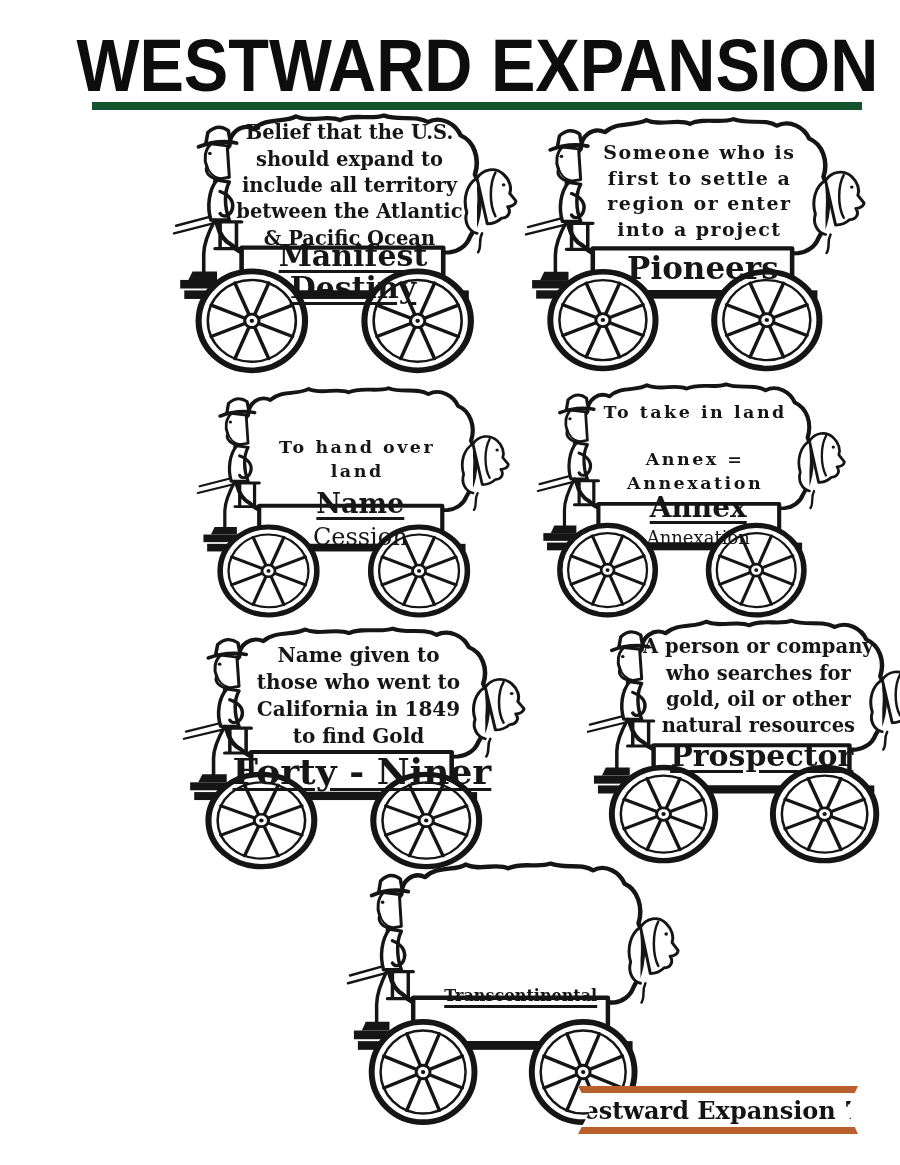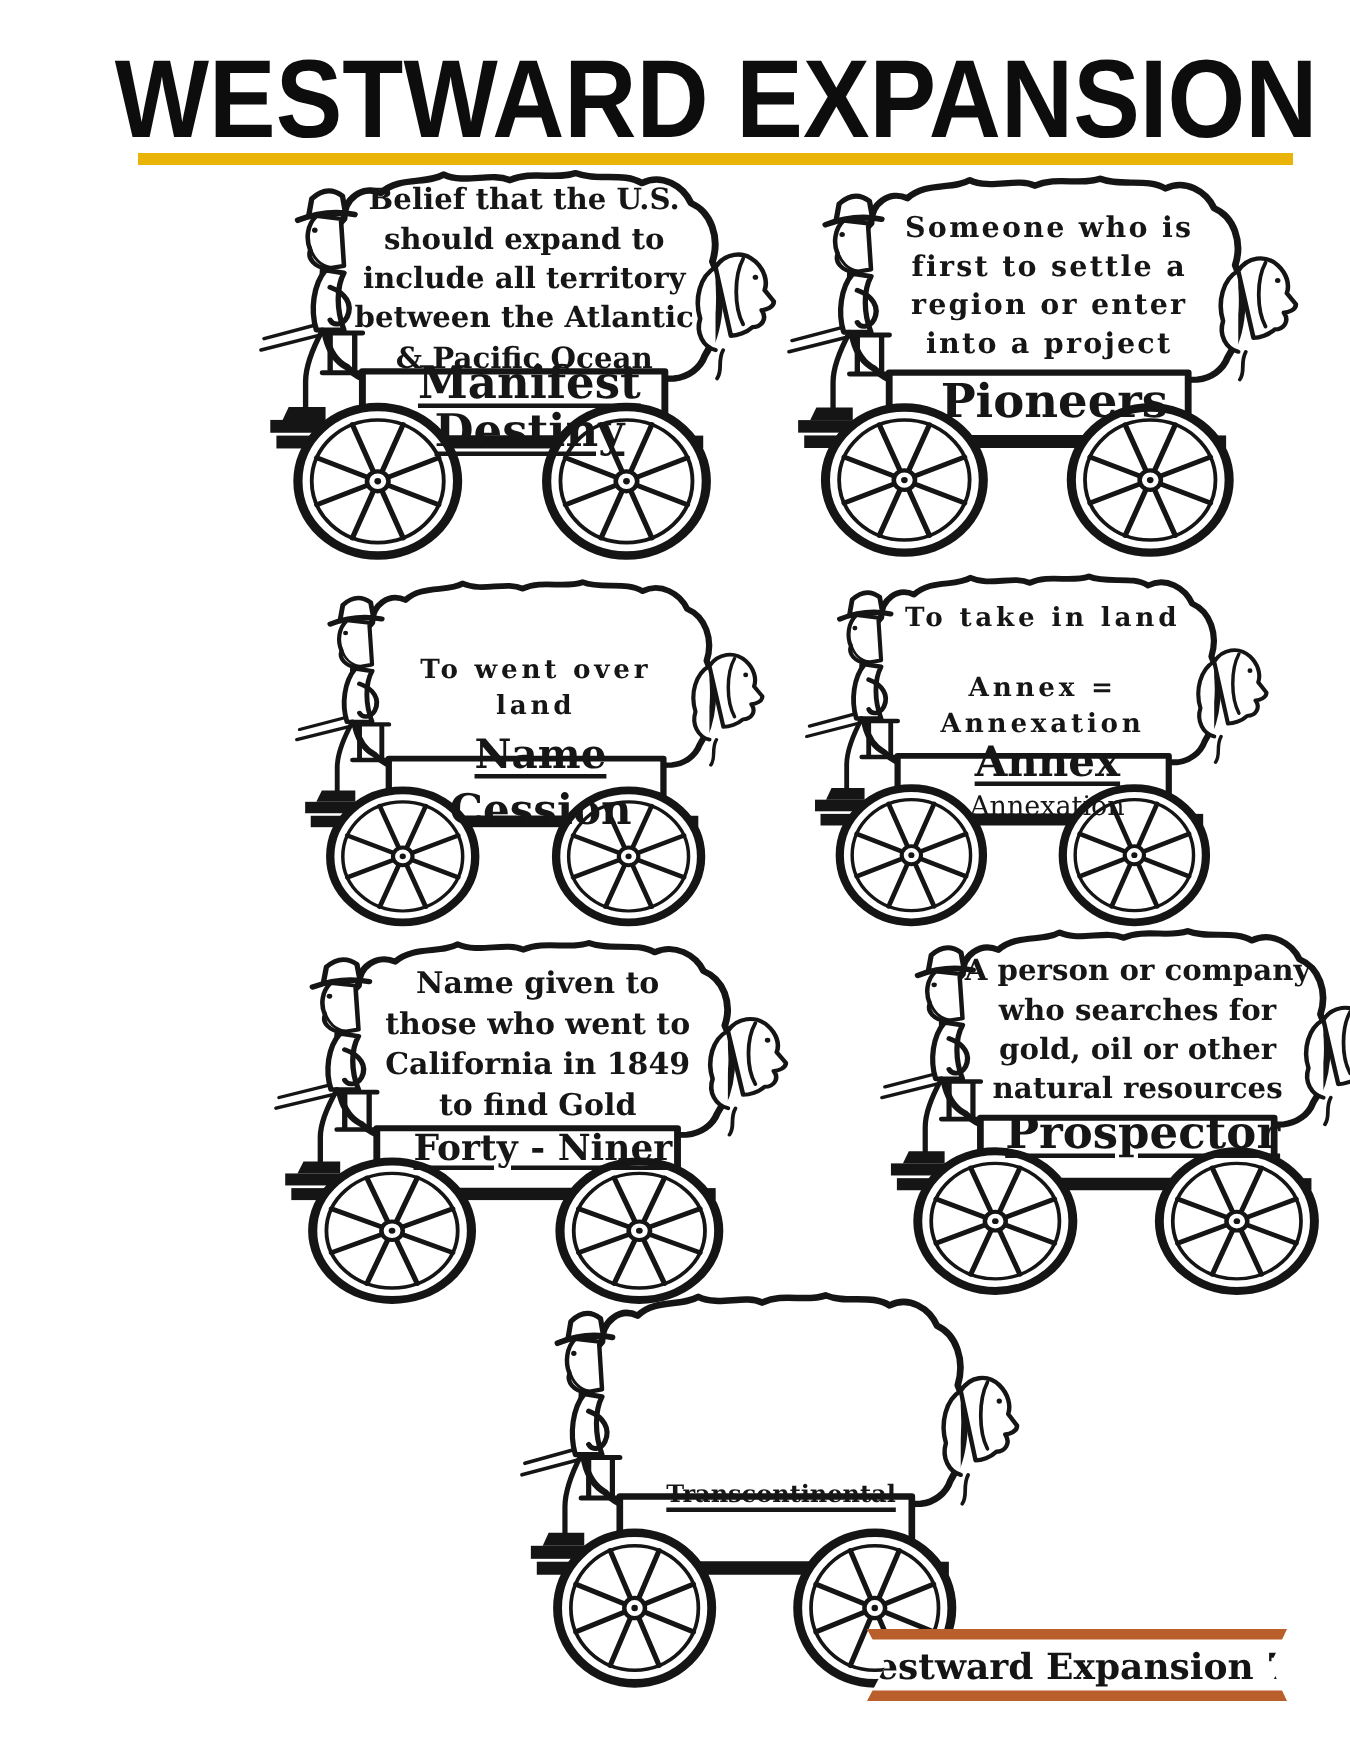--- a/index.html
+++ b/index.html
@@ -3,21 +3,21 @@
 <meta charset="utf-8">
 <style>
   html,body{margin:0;padding:0;background:#ffffff;}
   #page{
     position:relative;width:900px;height:1165px;background:#ffffff;
     overflow:hidden;color:#151515;font-family:"DejaVu Serif",serif;
   }
   
   #title-wrap{
     position:absolute;left:92px;top:28px;width:770px;height:74px;
-    border-bottom:8px solid #eab308;
+    border-bottom:8px solid #14532d;
     display:flex;justify-content:center;align-items:flex-end;
   }
   #title-text{
     font-family:"Liberation Sans",sans-serif;font-weight:bold;
     font-size:74px;line-height:72px;white-space:nowrap;
     transform:scaleX(0.9);transform-origin:50% 100%;
     letter-spacing:0px;color:#0d0d0d;
   }
   
   .wagon{position:absolute;}
@@ -41,28 +41,28 @@
   
   .w1{left:172px;top:104px;width:348px;height:272px;}
   .w1 .def{left:15%;right:13%;top:6%;font-size:19.5px;}
   .w1 .term{left:18%;right:14%;top:50%;font-size:30px;line-height:1.05;}
   .w2{left:524px;top:108px;width:344px;height:266px;}
   .w2 .def{left:15%;right:13%;top:12%;font-size:19px;letter-spacing:1.5px;}
   .w2 .term{left:18%;right:14%;top:53.5%;font-size:31px;}
   .w3{left:196px;top:378px;width:316px;height:242px;}
   .w3 .def{left:15%;right:13%;top:24%;font-size:17.5px;}
   .w3 .term{left:18%;right:14%;top:45.5%;font-size:27px;}
-  .w3 .subterm{left:18%;right:14%;top:60%;font-size:28px;font-weight:bold;}
+  .w3 .subterm{left:18%;right:14%;top:60%;font-size:24px;}
   .w4{left:536px;top:374px;width:312px;height:246px;}
   .w4 .def{left:14%;right:12%;top:11%;font-size:17.5px;}
   .w4 .term{left:18%;right:14%;top:47.5%;font-size:28px;}
   .w4 .subterm{left:18%;right:14%;top:62%;font-size:18px;}
   .w5{left:182px;top:618px;width:346px;height:254px;}
   .w5 .def{left:14%;right:12%;top:9.5%;font-size:20px;}
-  .w5 .term{left:14%;right:10%;top:52%;font-size:24px;white-space:nowrap;}
+  .w5 .term{left:14%;right:10%;top:52%;font-size:36px;white-space:nowrap;}
   .w6{left:586px;top:610px;width:338px;height:256px;}
   .w6 .def{left:12%;right:10%;top:9.5%;font-size:19.5px;}
   .w6 .term{left:16%;right:12%;top:50%;font-size:30px;}
   .w7{left:346px;top:852px;width:336px;height:276px;}
   .w7 .def{left:14%;right:12%;top:13%;font-size:19px;}
   .w7 .term{left:13%;right:9%;top:48.5%;font-size:16px;white-space:nowrap;}
   
   #footer-ribbon{
     position:absolute;left:578px;top:1086px;width:280px;height:48px;
     background:#ffffff;z-index:5;
@@ -164,21 +164,21 @@
 first to settle a
 region or enter
 into a project</div>
     <div class="term no-underline">Pioneers</div>
   </div>
 
   <div class="wagon w3">
     <svg class="art" viewBox="0 0 340 286" preserveAspectRatio="none">
         <use href="#wagon-art"></use>
       </svg>
-    <div class="def spaced">To went over
+    <div class="def spaced">To hand over
 land</div>
     <div class="term">Name</div>
     <div class="subterm">Cession</div>
   </div>
 
   <div class="wagon w4">
     <svg class="art" viewBox="0 0 340 286" preserveAspectRatio="none">
         <use href="#wagon-art"></use>
       </svg>
     <div class="def spaced">To take in land

